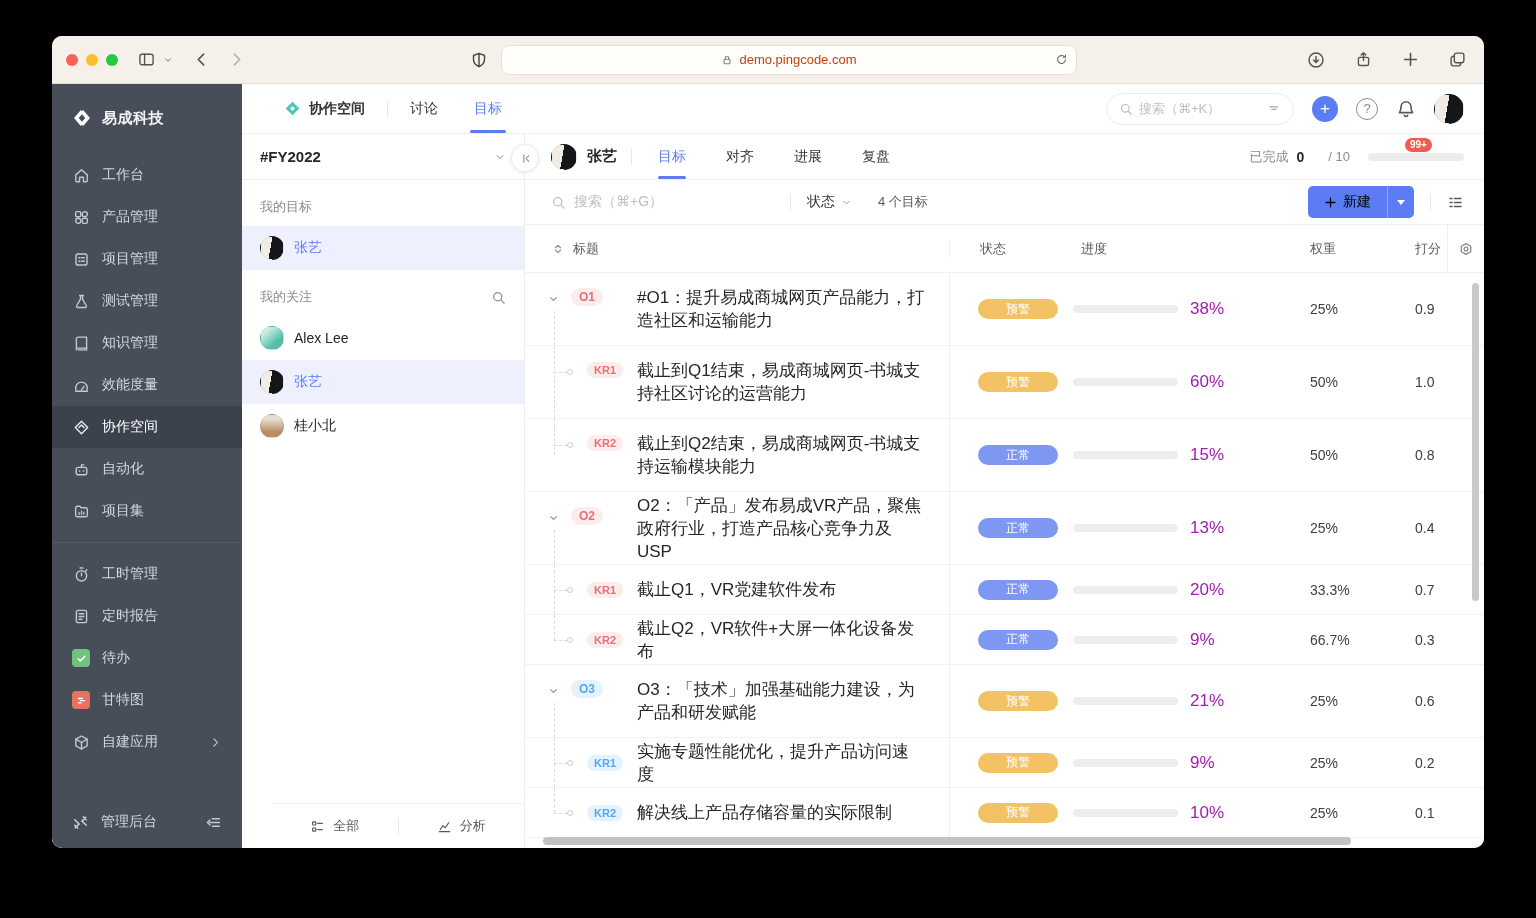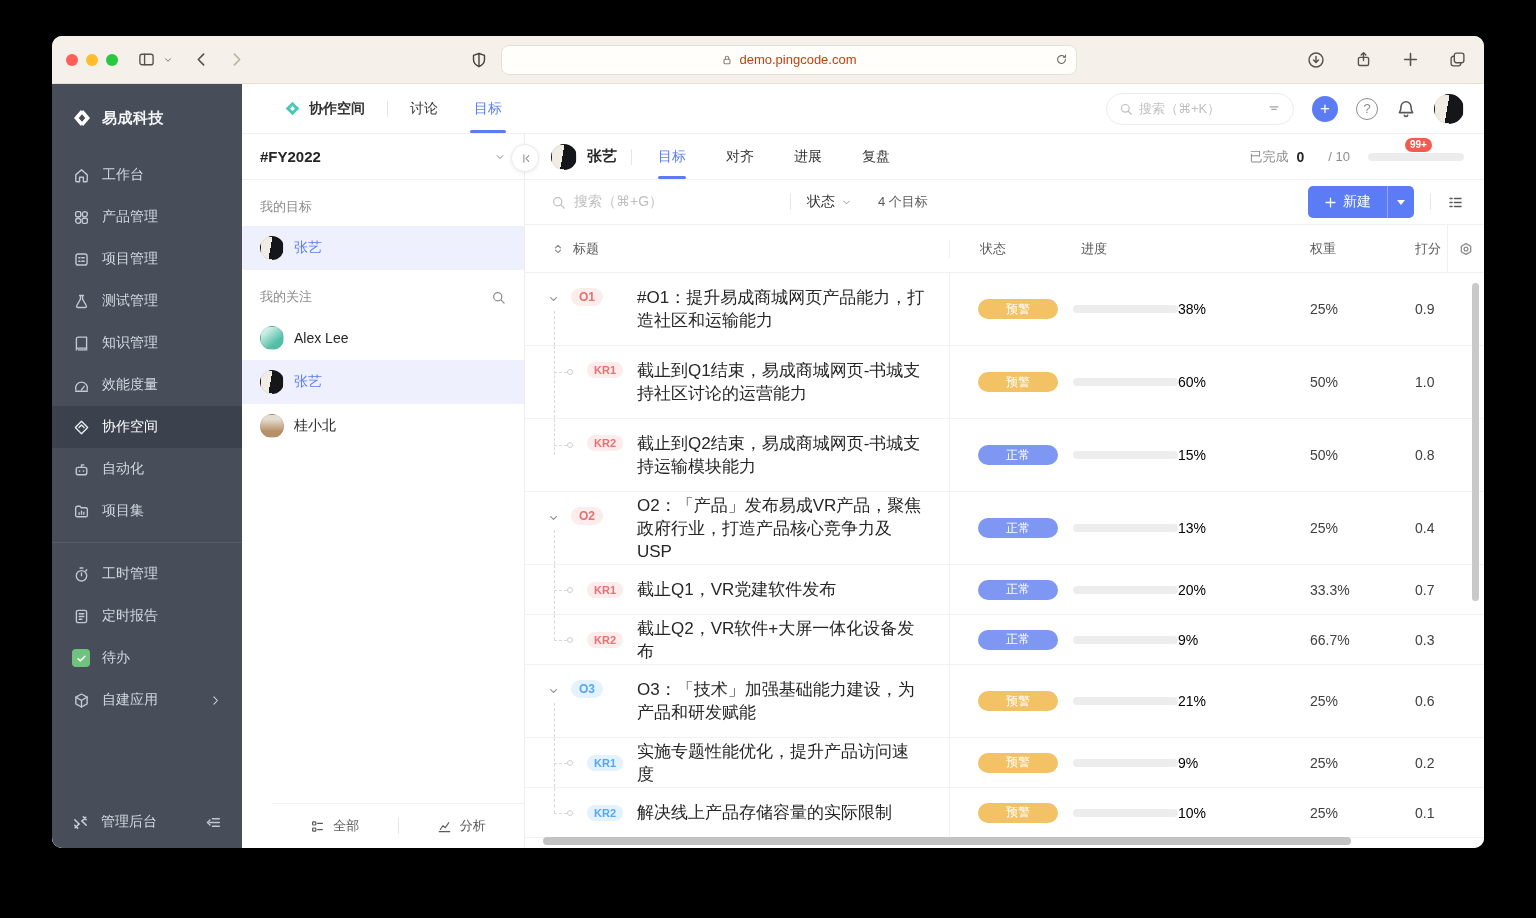--- a/index.html
+++ b/index.html
@@ -110,21 +110,21 @@
   .done-track{width:96px;height:8px;border-radius:4px;background:#ECECEC;margin-left:10px;}
 
   .toolbar{height:45px;border-bottom:1px solid #F0F0F0;display:flex;align-items:center;padding:0 20px 0 26px;flex:none;}
   .toolbar .sic{color:#BFBFBF;}
   .toolbar .ph{font-size:14px;color:#BFBFBF;margin-left:8px;width:200px;}
   .tool-sep{width:1px;height:16px;background:#E8E8E8;margin:0 16px;}
   .statusdd{display:flex;align-items:center;gap:6px;font-size:14px;color:#333;cursor:pointer;}
   .statusdd .chev{color:#8C8C8C;}
   .goalcount{font-size:13px;color:#595959;margin-left:26px;}
   .toolbar-right{margin-left:auto;display:flex;align-items:center;}
-  .newbtn{display:flex;align-items:stretch;background:#5B7CF5;border-radius:5px;overflow:hidden;color:#ffffff;cursor:pointer;height:32px;}
+  .newbtn{display:flex;align-items:stretch;background:#5B7CF5;border-radius:5px;overflow:hidden;color:#000000;cursor:pointer;height:32px;}
   .newbtn .nb-main{display:flex;align-items:center;gap:6px;padding:0 16px;font-size:14px;}
   .newbtn .nb-div{width:1px;background:rgba(255,255,255,.35);}
   .newbtn .nb-caret{display:flex;align-items:center;padding:0 9px;}
   .caret-down{width:0;height:0;border-left:4.5px solid transparent;border-right:4.5px solid transparent;border-top:5.5px solid #fff;}
   .viewicon{color:#595959;margin-left:16px;cursor:pointer;}
 
   
   .thead{height:48px;display:flex;align-items:center;flex:none;border-bottom:1px solid #F0F0F0;font-size:13px;color:#595959;}
   .tbody{flex:1;overflow:hidden;position:relative;}
   .trow{display:flex;align-items:stretch;border-bottom:1px solid #F2F2F2;}
@@ -155,21 +155,21 @@
   .tree-h{position:absolute;left:29px;width:13px;border-top:1px dashed #D9D9D9;}
   .tree-o{position:absolute;left:42px;width:6px;height:6px;border:1px solid #CFCFCF;border-radius:50%;background:#fff;}
   .row-h2 .tree-h{top:26px;} .row-h1 .tree-h{top:50%;}
   .row-h2 .tree-o{top:23px;} .row-h1 .tree-o{top:calc(50% - 3px);}
   .pill{min-width:52px;height:20px;border-radius:12px;color:#fff;font-size:12px;display:inline-flex;
         align-items:center;justify-content:center;padding:0 28px;}
   .pill-warning{background:#F2C265;}
   .pill-normal{background:#7E97F3;}
   .track{width:105px;height:8px;border-radius:4px;background:#EDEDEE;overflow:hidden;flex:none;}
   .fill{height:100%;border-radius:4px;background:#85C990;}
-  .pct{font-size:14px;color:#000000;}
+  .pct{font-size:17px;color:#a21caf;margin-left:12px;}
 
   .vscroll{position:absolute;right:5px;top:149px;width:7px;height:318px;border-radius:4px;background:#C9C9C9;z-index:5;}
   .hscroll{position:absolute;left:301px;bottom:3px;width:808px;height:8px;border-radius:4px;background:#C2C2C2;z-index:5;}
 </style>
 </head>
 <body>
 
 <div class="stage">
   <div class="window">
 
@@ -373,20 +373,30 @@
                 <span class="tile tile-green">
                   <svg width="11" height="11" viewBox="0 0 16 16" style="fill:none;stroke:#fff;stroke-width:2.2;stroke-linecap:round;stroke-linejoin:round">
                     <path d="M3 8.4l3.2 3.1L13 4.8"></path>
                   </svg>
                 </span>
               </span>
               <span class="nlabel">待办</span>
             </div>
             <div class="nav-item">
               <span class="nicon">
+                <span class="tile tile-red">
+                  <svg width="11" height="11" viewBox="0 0 16 16" style="fill:none;stroke:#fff;stroke-width:2;stroke-linecap:round">
+                    <path d="M3.5 5h6M6.5 8.2h6M3.5 11.4h4"></path>
+                  </svg>
+                </span>
+              </span>
+              <span class="nlabel">甘特图</span>
+            </div>
+            <div class="nav-item">
+              <span class="nicon">
                 <svg class="ic" width="17" height="17" viewBox="0 0 16 16">
                   <path d="M8 1.9l5.3 3v6.2L8 14.1l-5.3-3V4.9z"></path>
                   <path d="M2.7 4.9L8 8l5.3-3.1M8 8v6.1"></path>
                 </svg>
               </span>
               <span class="nlabel">自建应用</span>
               <span>
                 <svg class="ic" width="13" height="13" viewBox="0 0 16 16">
                   <path d="M6 3.6L10.4 8 6 12.4"></path>
                 </svg>

